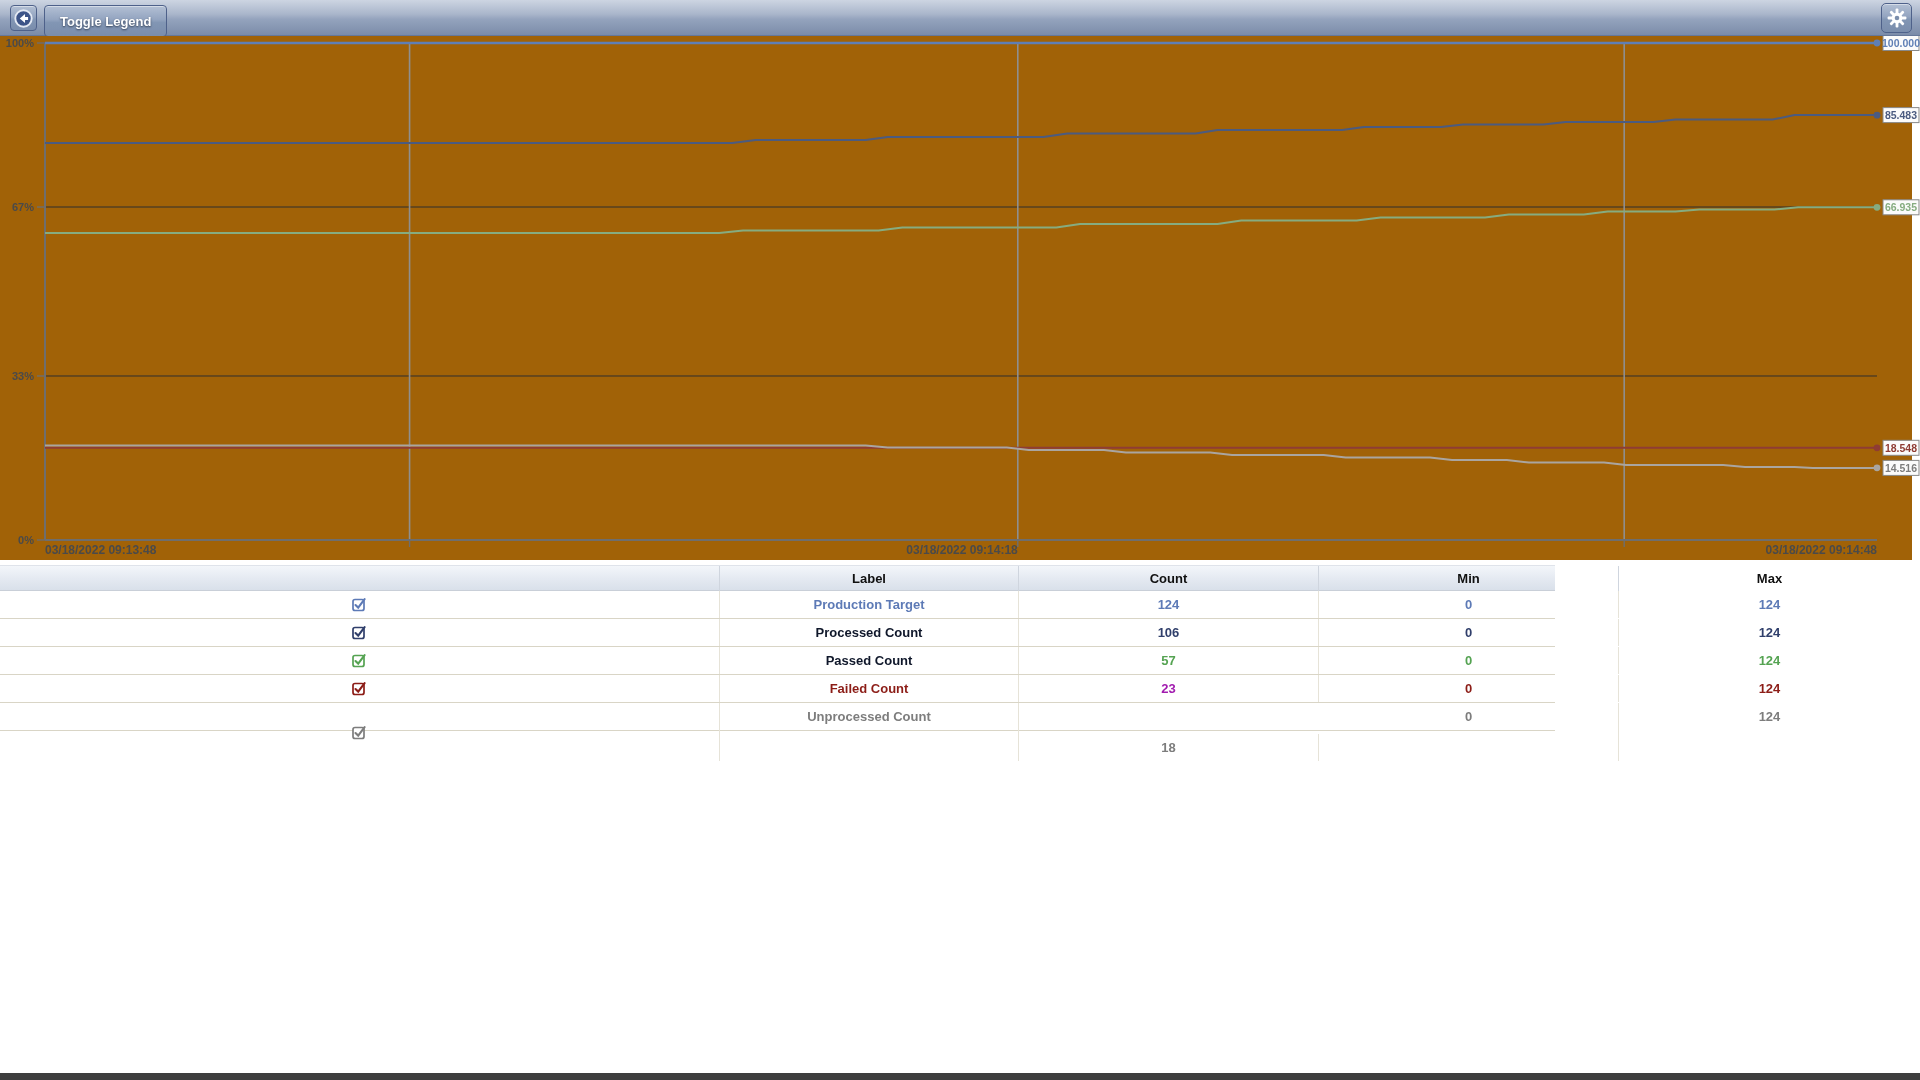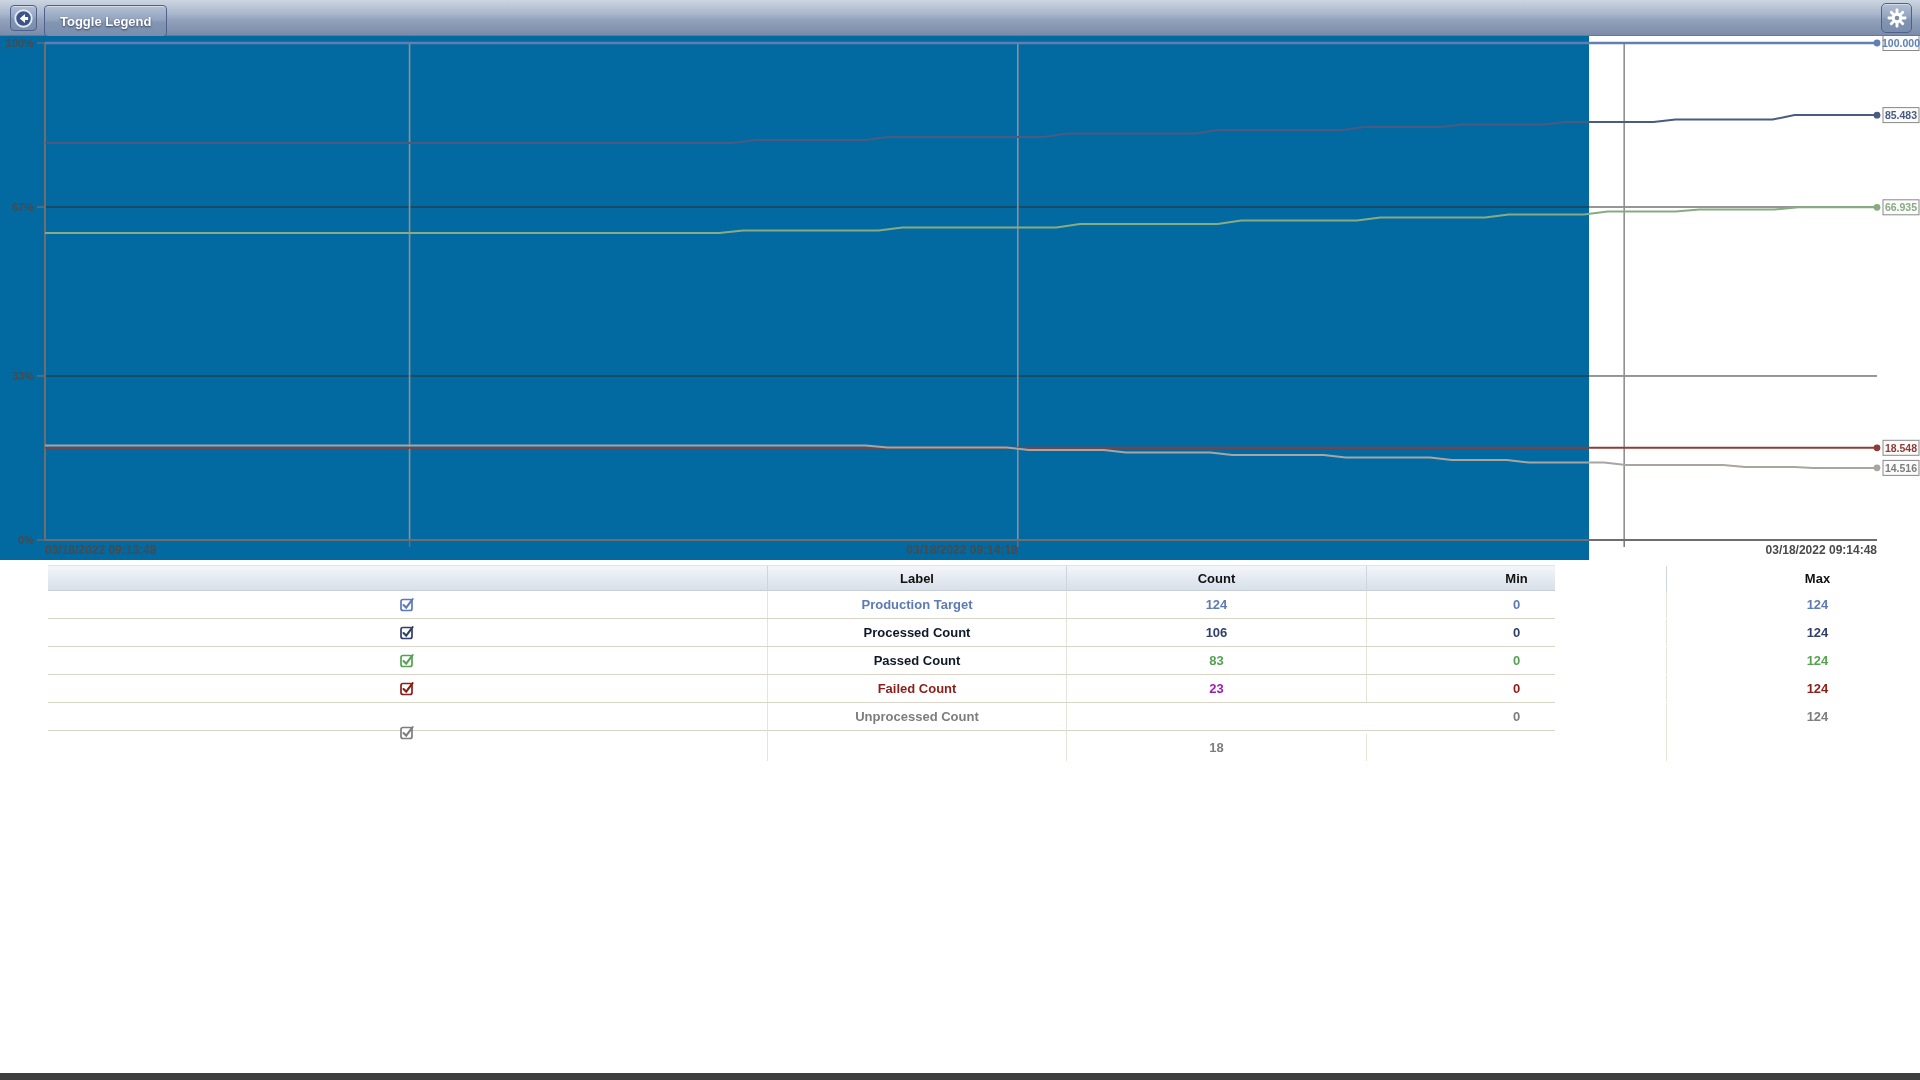--- a/index.html
+++ b/index.html
@@ -14,28 +14,28 @@
     background:linear-gradient(180deg,#b3c0d4 0%,#93a4c0 45%,#8296b4 55%,#7a8dac 100%);
     box-shadow:inset 0 1px 0 rgba(255,255,255,.45); cursor:pointer;
     display:flex; align-items:center; justify-content:center; }
   .back-btn { left:10px; top:5px; width:27px; height:26px; }
   .toggle-btn { left:44px; top:5px; height:32px; padding:0 15px;
     color:#fff; font-size:13px; font-weight:bold;
     text-shadow:0 1px 2px rgba(30,40,60,.8);text-align:right; }
   .gear-btn { right:8px; top:3px; width:31px; height:30px; border-radius:5px; }
 
   
-  .chart-wrap { position:absolute; top:36px; left:0; width:1589px; height:524px; background:#0369a1; }
+  .chart-wrap { position:absolute; top:36px; left:0; width:1912px; height:524px; background:#a16207; }
   .chart-wrap svg { display:block; }
   text.axis-y { font:bold 11px "Liberation Sans",sans-serif; fill:#4a4a4a; }
   text.axis-x { font:bold 12px "Liberation Sans",sans-serif; fill:#4a4a4a; }
   text.endlbl { font:bold 10.5px "Liberation Sans",sans-serif; }
 
   
-  .legend-table { position:absolute; top:565px; left:0; width:1555px; font-weight:bold;padding-left:48px; }
+  .legend-table { position:absolute; top:565px; left:0; width:1555px; font-weight:bold; }
   .thead, .trow { display:grid; grid-template-columns:720px 299px 300px 300px 301px; }
   .thead { background:linear-gradient(180deg,#f3f6fa 0%,#e4e9f1 55%,#d9e0ea 100%);
     border-top:1px solid #dfe3ea; border-bottom:1px solid #c9cfd8; height:26px; }
   .th { line-height:25px; text-align:center; font-size:13px; color:#101010;
     border-right:1px solid #cfd5de; }
   .th:last-child { border-right:none; }
   .trow { height:28px; background:#fff; border-bottom:1px solid #d9d5c6; }
   .td { line-height:27px; text-align:center; font-size:13px; border-right:1px solid #e6e3d8; }
   .td:last-child { border-right:none; }
   .td.cbcell { display:flex; align-items:center; justify-content:center; }
@@ -161,21 +161,21 @@
         <div class="td" style="color: rgb(48, 63, 107);">124</div>
       </div>
       <div class="trow">
         <div class="td cbcell">
           <svg width="17" height="17" viewBox="0 0 17 17" class="cbox">
             <rect x="2" y="3.5" width="11" height="11" rx="2" fill="#ffffff" stroke="#55a352" stroke-width="1.7"></rect>
             <path d="M4.5 9 L7.2 11.6 L13.6 3.2" fill="none" stroke="#55a352" stroke-width="2.1" stroke-linecap="round"></path>
           </svg>
         </div>
         <div class="td" style="color: #0f172a;">Passed Count</div>
-        <div class="td" style="color: rgb(85, 163, 82);">83</div>
+        <div class="td" style="color: rgb(85, 163, 82);">57</div>
         <div class="td" style="color: rgb(85, 163, 82);">0</div>
         <div class="td" style="color: rgb(85, 163, 82);">124</div>
       </div>
       <div class="trow">
         <div class="td cbcell">
           <svg width="17" height="17" viewBox="0 0 17 17" class="cbox">
             <rect x="2" y="3.5" width="11" height="11" rx="2" fill="#ffffff" stroke="#8c1d17" stroke-width="1.7"></rect>
             <path d="M4.5 9 L7.2 11.6 L13.6 3.2" fill="none" stroke="#8c1d17" stroke-width="2.1" stroke-linecap="round"></path>
           </svg>
         </div>

